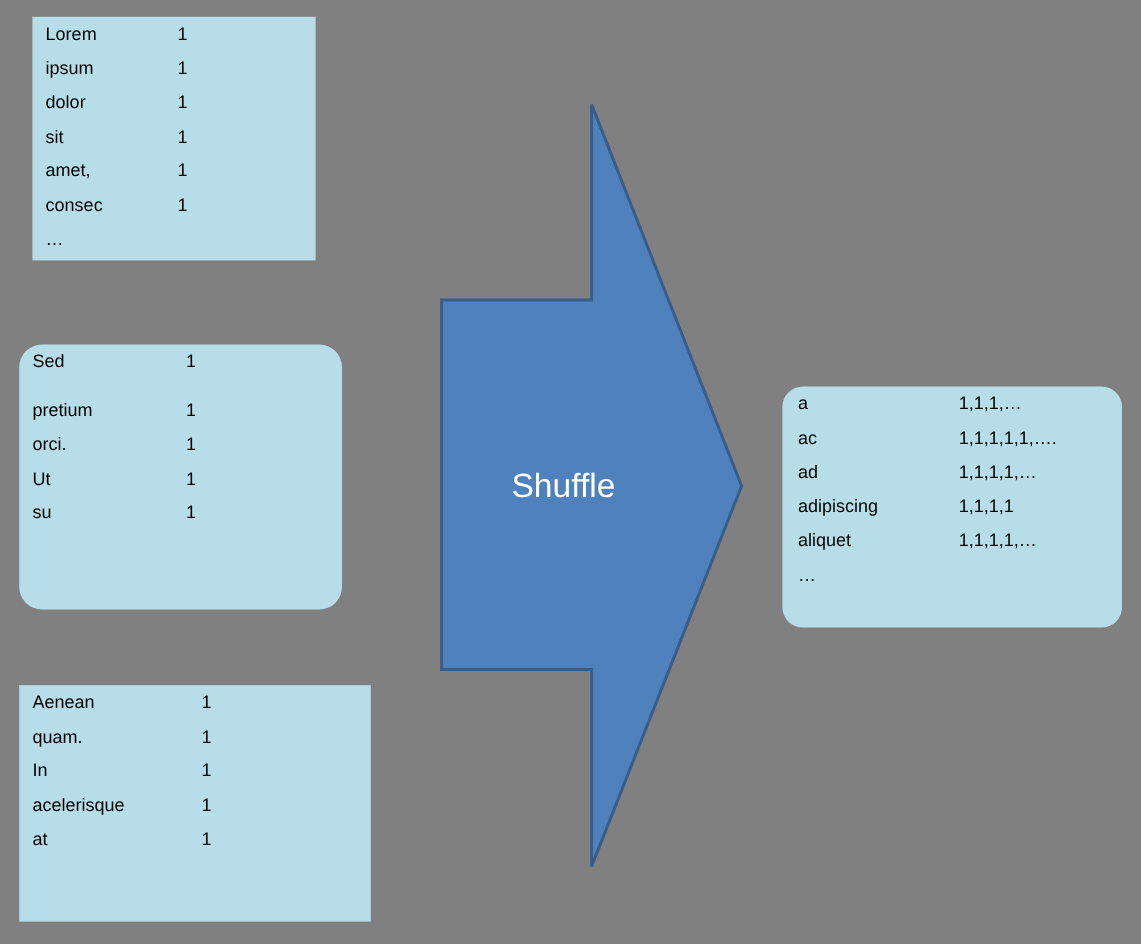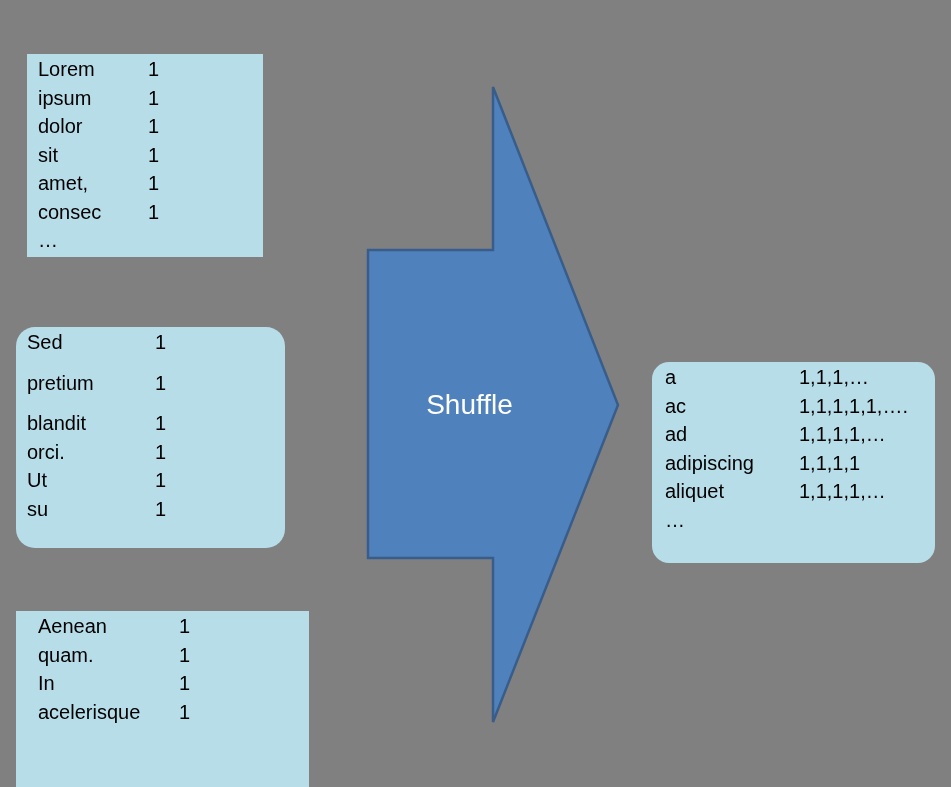--- a/index.html
+++ b/index.html
@@ -8,35 +8,34 @@
     width: 951px;
     height: 787px;
     background: var(--background, #808080);
     font-family: "Liberation Sans", sans-serif;
     overflow: hidden;
   }
   .kvbox {
     position: absolute;
     background: var(--box-fill, #B7DDE8);
     color: var(--text-color, #000000);
-    font-size: 20px;
+    font-size: 15px;
     line-height: 28.5px;
     padding-top: 1px;
     box-sizing: border-box;
     overflow: hidden;
-    margin-top: 40px;
   }
   .row { white-space: nowrap; }
   .word { display: inline-block; }
   .b1 { left: 27px;  top: 14px;  width: 236px; height: 203px; padding-left: 11px; }
   .b1 .word { width: 110px; }
   .b2 { left: 16px;  top: 287px; width: 269px; height: 221px; padding-left: 11px; border-radius: 19px; }
   .b2 .word { width: 128px; }
   .b2 .row.gap { margin-top: 12px; }
-  .b3 { left: 16px;  top: 571px; width: 293px; height: 197px; padding-left: 22px; }
+  .b3 { left: 16px;  top: 571px; width: 293px; height: 197px; padding-left: 11px; }
   .b3 .word { width: 141px; }
   .b4 { left: 652px; top: 322px; width: 283px; height: 201px; padding-left: 13px; border-radius: 17px; }
   .b4 .word { width: 134px; }
   .arrow { position: absolute; left: 365px; top: 80px; }
   .arrow polygon {
     fill: var(--arrow-fill, #4F81BD);
     stroke: var(--arrow-border, #385D8A);
     stroke-width: 2.5;
     stroke-linejoin: miter;
   }
@@ -62,31 +61,31 @@
     <div class="row"><span class="word">dolor</span><span class="val">1</span></div>
     <div class="row"><span class="word">sit</span><span class="val">1</span></div>
     <div class="row"><span class="word">amet,</span><span class="val">1</span></div>
     <div class="row"><span class="word">consec</span><span class="val">1</span></div>
     <div class="row"><span class="word">…</span><span class="val"></span></div>
   </div>
 
   <div class="kvbox b2">
     <div class="row"><span class="word">Sed</span><span class="val">1</span></div>
     <div class="row gap"><span class="word">pretium</span><span class="val">1</span></div>
-    <div class="row gap"><span class="word">blandit</span><span class="val">1</span></div>
     <div class="row"><span class="word">orci.</span><span class="val">1</span></div>
     <div class="row"><span class="word">Ut</span><span class="val">1</span></div>
     <div class="row"><span class="word">su</span><span class="val">1</span></div>
   </div>
 
   <div class="kvbox b3">
     <div class="row"><span class="word">Aenean</span><span class="val">1</span></div>
     <div class="row"><span class="word">quam.</span><span class="val">1</span></div>
     <div class="row"><span class="word">In</span><span class="val">1</span></div>
     <div class="row"><span class="word">acelerisque</span><span class="val">1</span></div>
+    <div class="row"><span class="word">at</span><span class="val">1</span></div>
   </div>
 
   <svg class="arrow" width="258" height="648" viewBox="0 0 258 648" aria-hidden="true">
     <polygon points="3,170 128,170 128,7 253,325 128,642 128,478 3,478"></polygon>
   </svg>
   <div class="shuffle-label">Shuffle</div>
 
   <div class="kvbox b4">
     <div class="row"><span class="word">a</span><span class="val">1,1,1,…</span></div>
     <div class="row"><span class="word">ac</span><span class="val">1,1,1,1,1,….</span></div>

